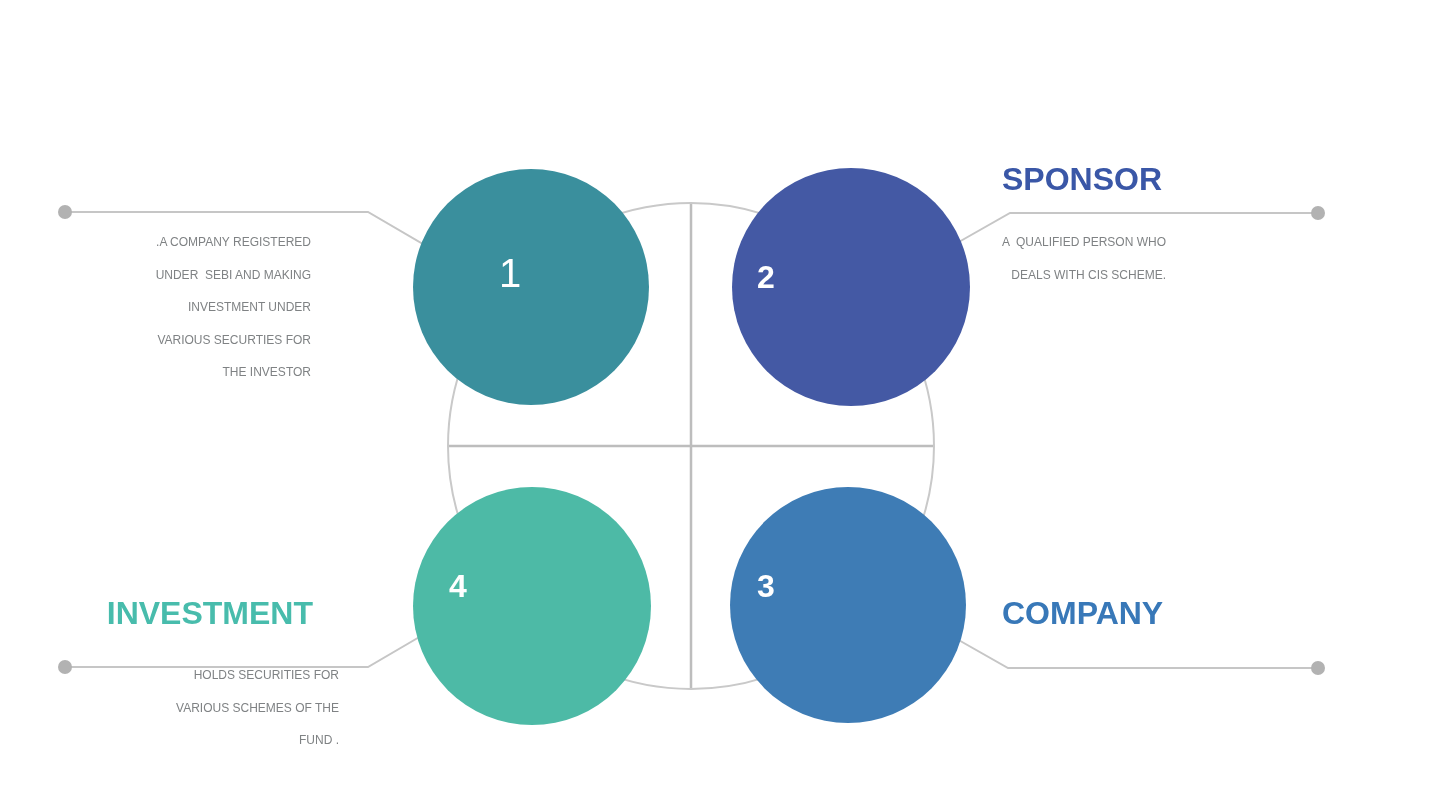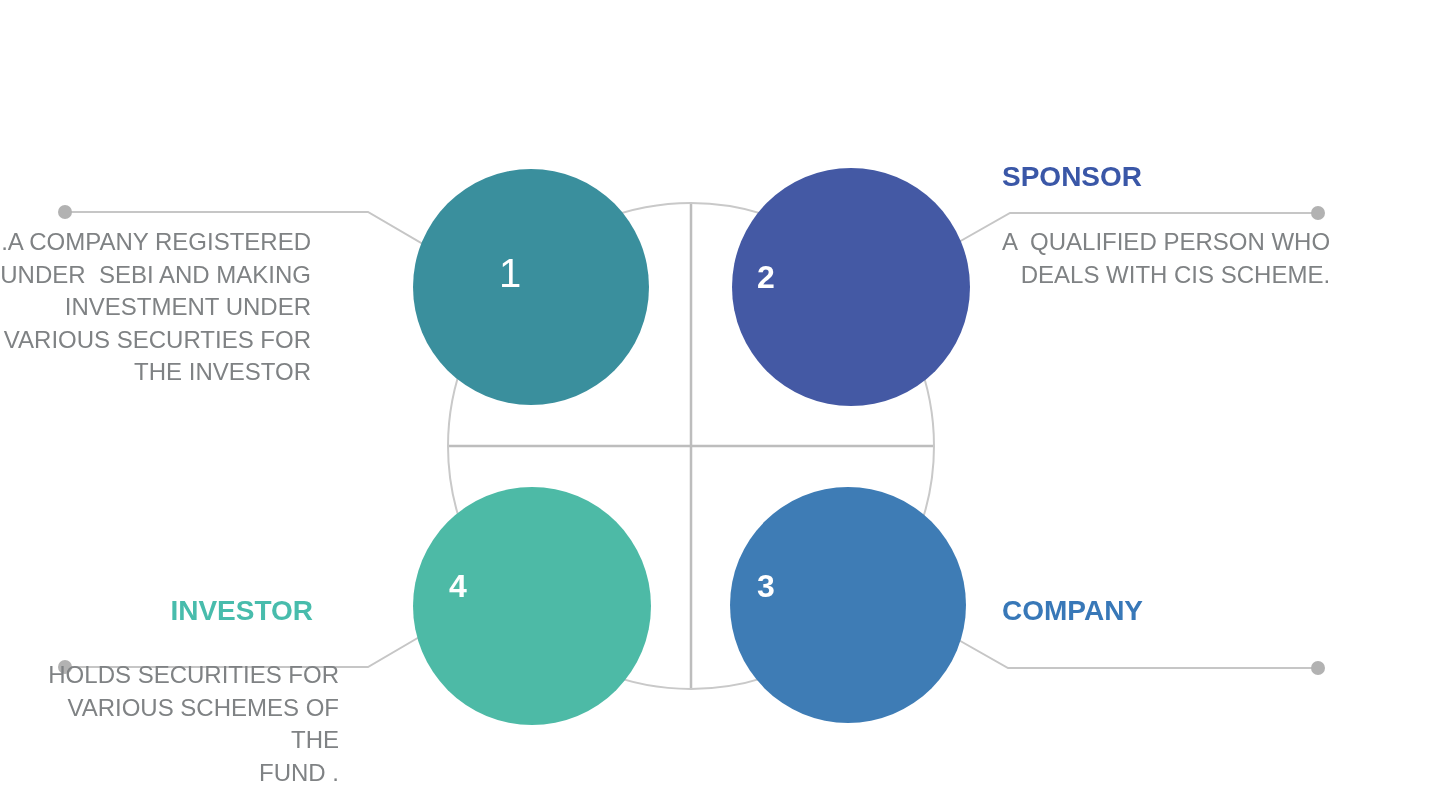--- a/index.html
+++ b/index.html
@@ -43,30 +43,30 @@
   .circle1 { left: 413px; top: 169px; width: 236px; height: 236px; background: #3a8f9d; }
   .circle2 { left: 732px; top: 168px; width: 238px; height: 238px; background: #4459a4; }
   .circle3 { left: 730px; top: 487px; width: 236px; height: 236px; background: #3e7cb5; }
   .circle4 { left: 413px; top: 487px; width: 238px; height: 238px; background: #4dbaa6; }
   .circle1 .num { left: 97px;  top: 104px; }
   .circle2 .num { left: 34px;  top: 109px; }
   .circle3 .num { left: 36px;  top: 99px; }
   .circle4 .num { left: 45px;  top: 99px; }
   .heading {
     position: absolute;
-    font-size: 28px;
+    font-size: 32px;
     font-weight: 700;
     white-space: nowrap;
   }
   .heading.sponsor-h   { left: 1002px; top: 161px; color: #3a57a7; }
   .heading.trustee-h   { left: 1002px; top: 595px; color: #3878b8; }
   .heading.custodian-h { left: 0; top: 595px; width: 313px; text-align: right; color: #48bcac; }
   .textblock {
     position: absolute;
-    font-size: 24px;
+    font-size: 12px;
     line-height: 32.5px;
     color: #7f8284;
     white-space: pre-wrap;
   }
   .amc-t       { left: 0;      top: 226px; width: 311px; text-align: right; }
   .sponsor-t   { left: 1002px; top: 226px; text-align: right; }
   .custodian-t { left: 0;      top: 659px; width: 311px; text-align: right; margin-left: 28px; }
   .trustee-t   { left: 1002px; top: 660px; text-align: left; }
 </style>
 </head>
@@ -109,18 +109,18 @@
 INVESTMENT UNDER
 VARIOUS SECURTIES FOR
 THE INVESTOR</div>
 
   <div class="heading sponsor-h">SPONSOR</div>
   <div class="textblock sponsor-t">A  QUALIFIED PERSON WHO
 DEALS WITH CIS SCHEME.</div>
 
   <div class="heading trustee-h">COMPANY</div>
 
-  <div class="heading custodian-h">INVESTOR</div>
+  <div class="heading custodian-h">INVESTMENT</div>
   <div class="textblock custodian-t">HOLDS SECURITIES FOR
 VARIOUS SCHEMES OF THE
 FUND .</div>
 
 </div>
 
 </body></html>

